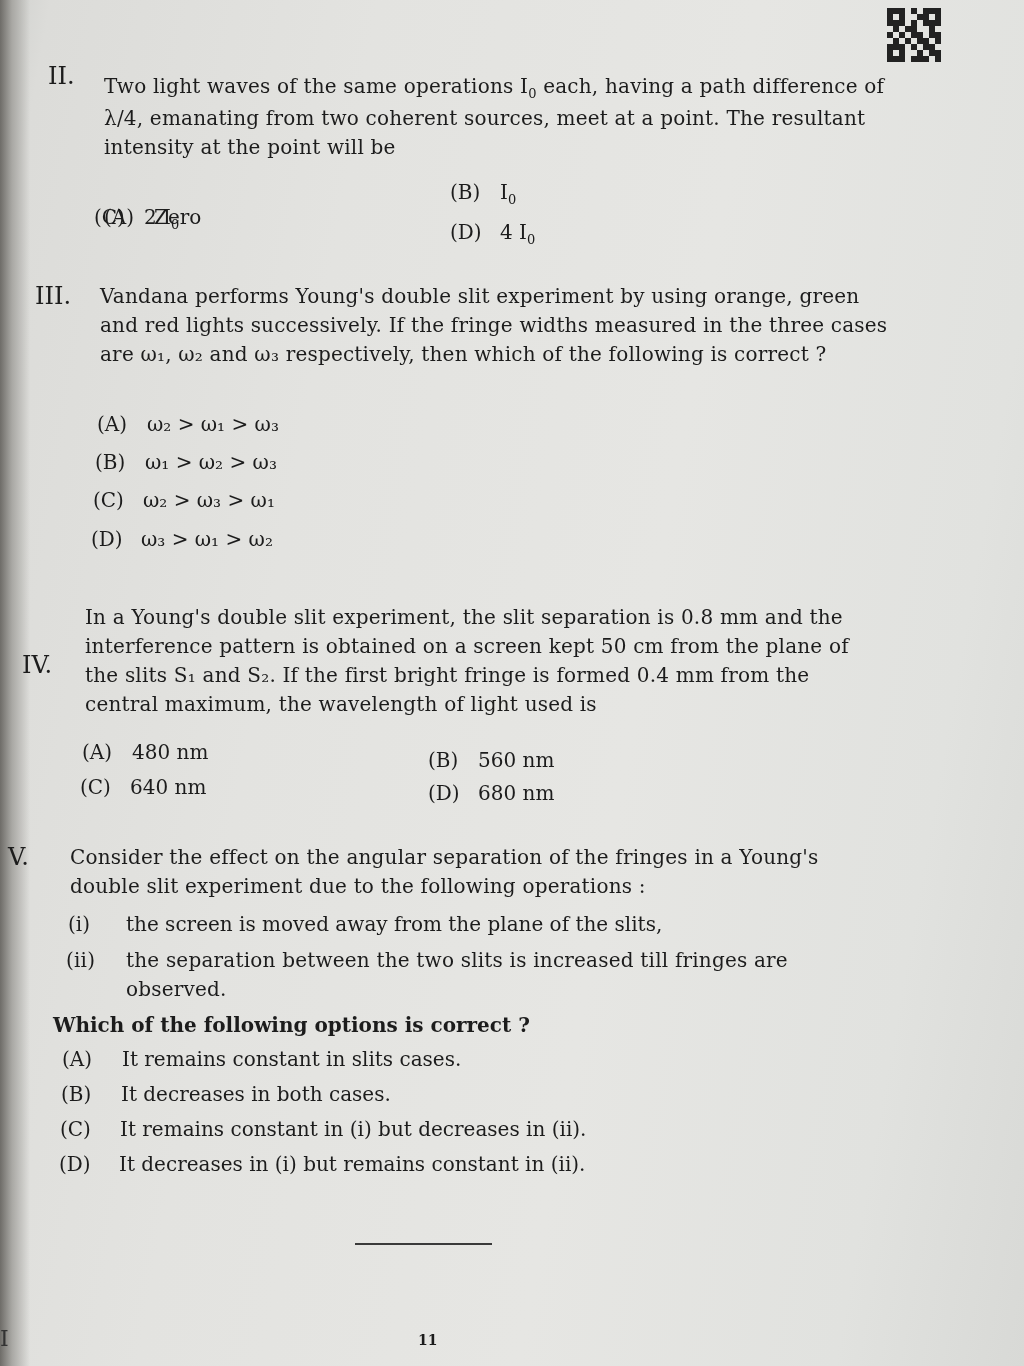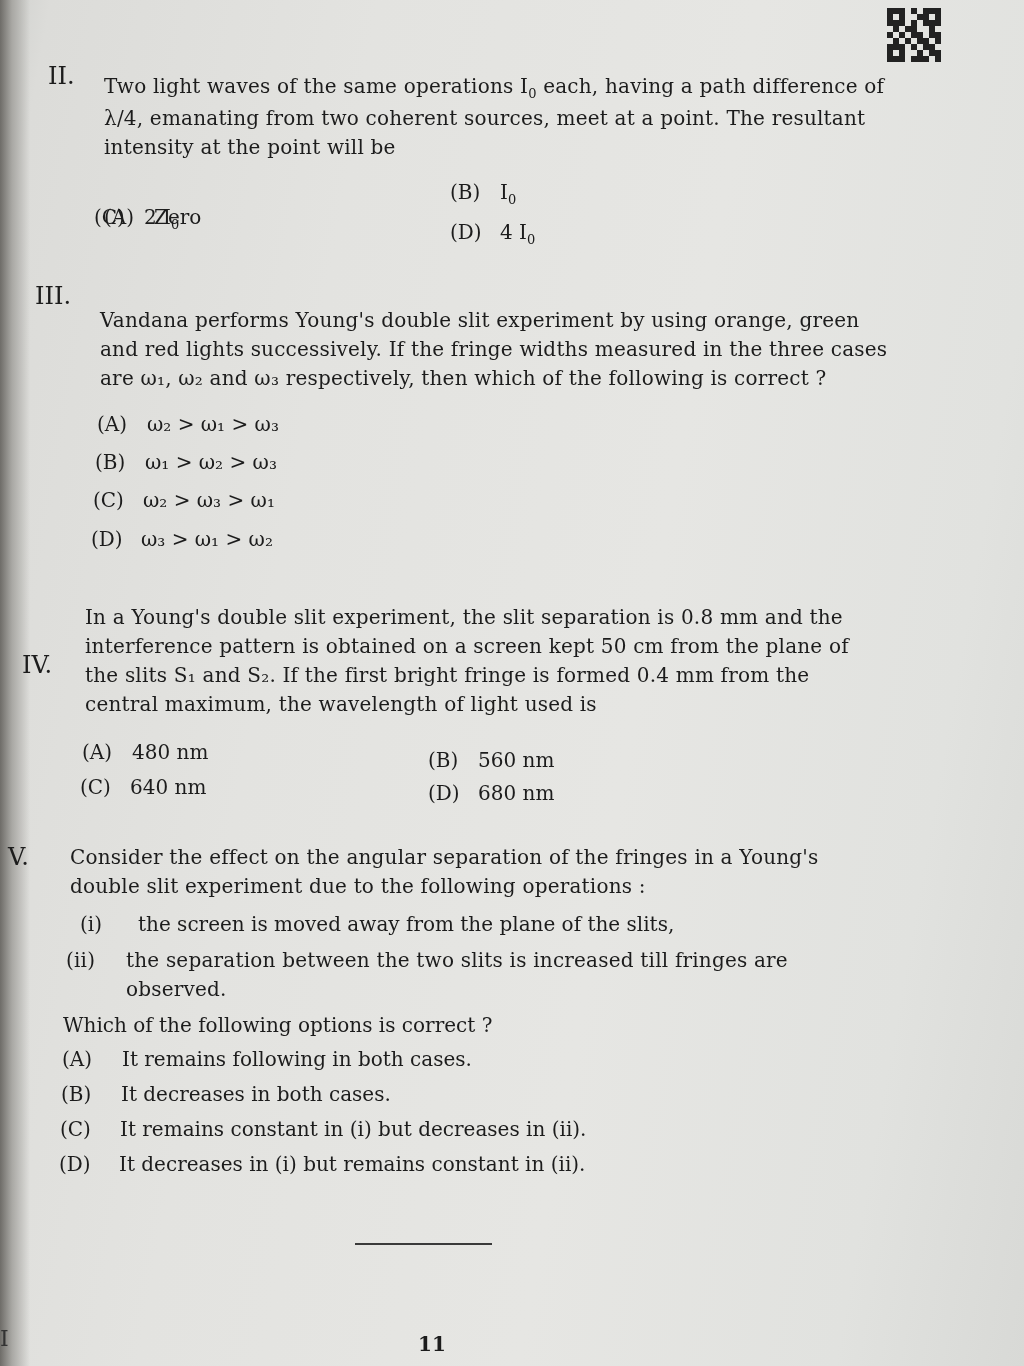--- a/index.html
+++ b/index.html
@@ -18,21 +18,21 @@
       display: grid; grid-template-columns: repeat(9, 6px); grid-template-rows: repeat(9, 6px);
     }
     .qr span { background: #222; }
     .qr span.w { background: transparent; }
     .q { position: absolute; font-size: 20px; line-height: 1.45; letter-spacing: 0.2px; }
     .qnum { position: absolute; font-size: 24px; }
     .opt { position: absolute; font-size: 20px; white-space: nowrap; }
     .opt .lbl { display: inline-block; width: 50px; }
     sub { font-size: 13px; }
     .rule { position: absolute; left: 355px; top: 1243px; width: 137px; height: 2px; background: #3a3a3a; }
-    .pageno { position: absolute; left: 418px; top: 1332px; font-size: 20px; font-weight: bold; }
+    .pageno { position: absolute; left: 418px; top: 1332px; font-size: 14px; font-weight: bold; }
     .margin-mark { position: absolute; left: 0; top: 1326px; font-size: 22px; color: #333; }
   </style>
 </head>
 <body>
 
 <div class="left-shadow"></div>
 
 <div class="qr">
   <span></span>
     <span></span>
@@ -118,38 +118,38 @@
 </div>
 
 <div class="qnum" style="left:48px; top:62px;">II.</div>
 <div class="q" style="left:104px; top:72px; width:790px;"><span>Two light waves of the same operations I</span><sub>0</sub><span> each, having a path difference of λ/4, emanating from two coherent sources, meet at a point. The resultant intensity at the point will be</span></div>
 <div class="opt" style="left:104px; top:168px;margin-top:37px;"><span class="lbl">(A)</span><span>Zero</span></div>
 <div class="opt" style="left:450px; top:180px;"><span class="lbl">(B)</span><span>I</span><sub>0</sub></div>
 <div class="opt" style="left:94px; top:205px;"><span class="lbl">(C)</span><span>2 I</span><sub>0</sub></div>
 <div class="opt" style="left:450px; top:220px;"><span class="lbl">(D)</span><span>4 I</span><sub>0</sub></div>
 
 <div class="qnum" style="left:35px; top:282px;">III.</div>
-<div class="q" style="left:100px; top:282px; width:790px;margin-top:24px;">Vandana performs Young's double slit experiment by using orange, green and red lights successively. If the fringe widths measured in the three cases are ω₁, ω₂ and ω₃ respectively, then which of the following is correct ?</div>
+<div class="q" style="left:100px; top:282px; width:790px;">Vandana performs Young's double slit experiment by using orange, green and red lights successively. If the fringe widths measured in the three cases are ω₁, ω₂ and ω₃ respectively, then which of the following is correct ?</div>
 <div class="opt" style="left:97px; top:412px;"><span class="lbl">(A)</span><span>ω₂ &gt; ω₁ &gt; ω₃</span></div>
 <div class="opt" style="left:95px; top:450px;"><span class="lbl">(B)</span><span>ω₁ &gt; ω₂ &gt; ω₃</span></div>
 <div class="opt" style="left:93px; top:488px;"><span class="lbl">(C)</span><span>ω₂ &gt; ω₃ &gt; ω₁</span></div>
 <div class="opt" style="left:91px; top:527px;"><span class="lbl">(D)</span><span>ω₃ &gt; ω₁ &gt; ω₂</span></div>
 
 <div class="qnum" style="left:22px; top:603px;margin-top:48px;">IV.</div>
 <div class="q" style="left:85px; top:603px; width:800px;">In a Young's double slit experiment, the slit separation is 0.8 mm and the interference pattern is obtained on a screen kept 50 cm from the plane of the slits S₁ and S₂. If the first bright fringe is formed 0.4 mm from the central maximum, the wavelength of light used is</div>
 <div class="opt" style="left:82px; top:740px;"><span class="lbl">(A)</span><span>480 nm</span></div>
 <div class="opt" style="left:428px; top:748px;"><span class="lbl">(B)</span><span>560 nm</span></div>
 <div class="opt" style="left:80px; top:775px;"><span class="lbl">(C)</span><span>640 nm</span></div>
 <div class="opt" style="left:428px; top:781px;"><span class="lbl">(D)</span><span>680 nm</span></div>
 
 <div class="qnum" style="left:8px; top:843px;">V.</div>
 <div class="q" style="left:70px; top:843px; width:810px;">Consider the effect on the angular separation of the fringes in a Young's double slit experiment due to the following operations :</div>
-<div class="opt" style="left:80px; top:912px;"><span class="lbl" style="width:58px;">(i)</span><span>the screen is moved away from the plane of the slits,</span></div>
+<div class="opt" style="left:68px; top:912px;"><span class="lbl" style="width:58px;">(i)</span><span>the screen is moved away from the plane of the slits,</span></div>
 <div class="q" style="left:66px; top:946px; width:810px; padding-left:60px; box-sizing:border-box;"><span style="position:absolute; left:0;">(ii)</span><span>the separation between the two slits is increased till fringes are observed.</span></div>
-<div class="opt" style="left:63px; top:1013px;">Which of the following options is correct ?</div>
-<div class="opt" style="left:62px; top:1047px;"><span class="lbl" style="width:60px;">(A)</span><span>It remains following in both cases.</span></div>
+<div class="opt" style="left:53px; top:1013px;font-weight:bold;">Which of the following options is correct ?</div>
+<div class="opt" style="left:62px; top:1047px;"><span class="lbl" style="width:60px;">(A)</span><span>It remains constant in slits cases.</span></div>
 <div class="opt" style="left:61px; top:1082px;"><span class="lbl" style="width:60px;">(B)</span><span>It decreases in both cases.</span></div>
 <div class="opt" style="left:60px; top:1117px;"><span class="lbl" style="width:60px;">(C)</span><span>It remains constant in (i) but decreases in (ii).</span></div>
 <div class="opt" style="left:59px; top:1152px;"><span class="lbl" style="width:60px;">(D)</span><span>It decreases in (i) but remains constant in (ii).</span></div>
 
 <div class="rule"></div>
 <div class="margin-mark">I</div>
 <div class="pageno">11</div>
 
 </body></html>

